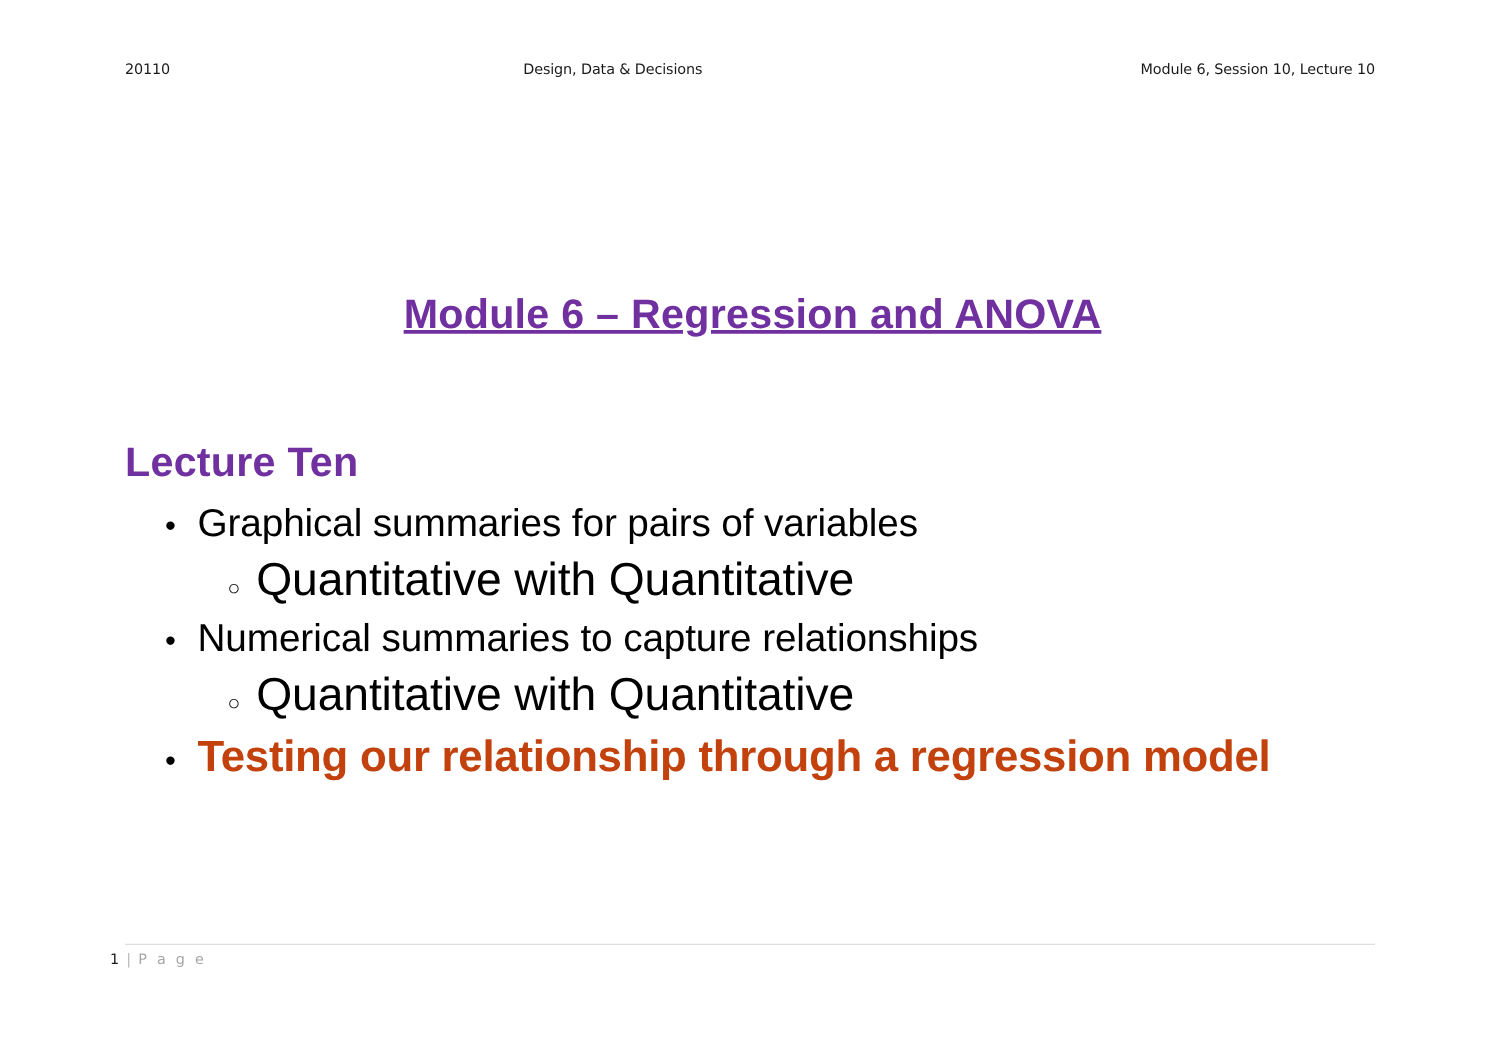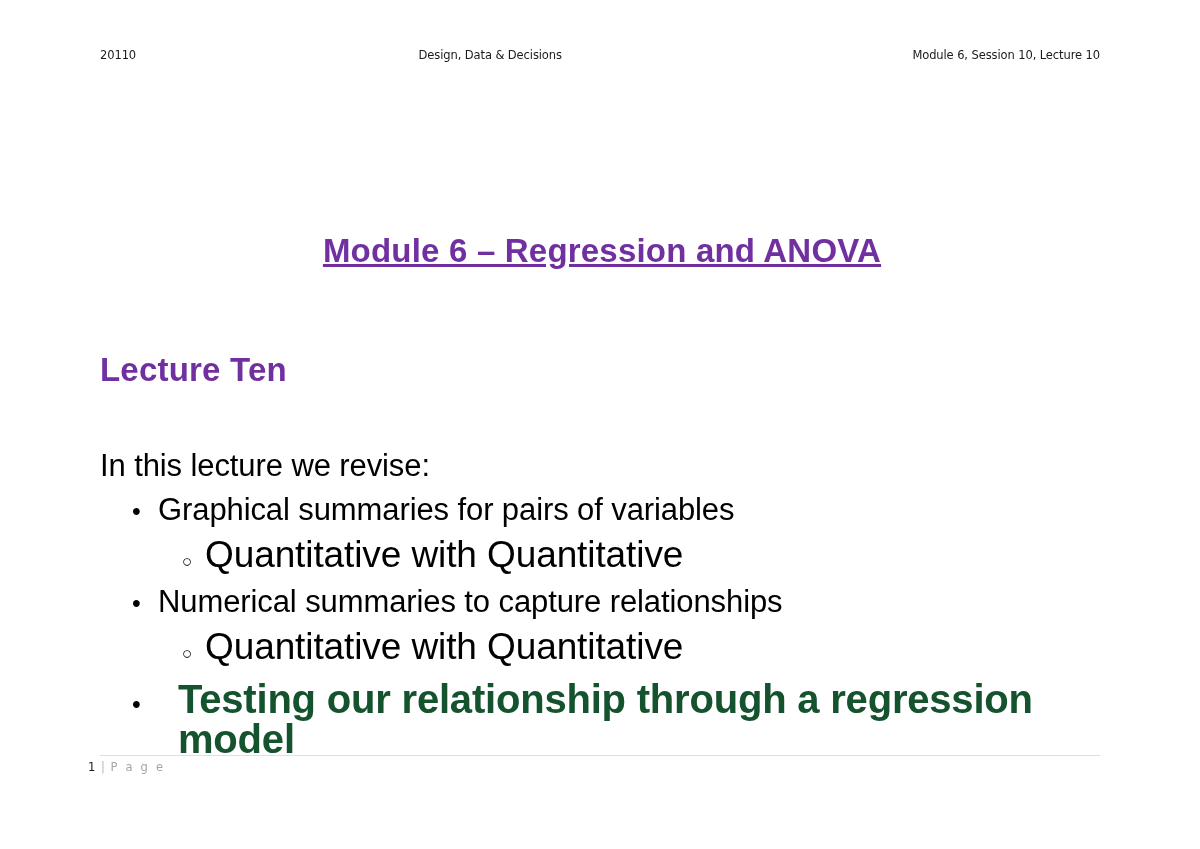--- a/index.html
+++ b/index.html
@@ -134,24 +134,23 @@
     line-height: 1.0;
     font-style: italic;
     color: #000000;
     margin: 16px 0 0 0;
     letter-spacing: -0.2px;
   }
 
   .bullet-highlight { margin-top: 14px; }
   .bullet-highlight .txt {
     font-weight: bold;
-    color: #14532d;
-    font-size: 40px;
+    color: #c2410c;
+    font-size: 35px;
     letter-spacing: -0.2px;
-    margin-left: 20px;
   }
 
   
   .doc-footer-rule {
     position: absolute;
     left: 100px;
     right: 100px;
     top: 755px;
     height: 1px;
     background: #dfdfdf;
@@ -187,21 +186,20 @@
     <span class="hdr-center">Design, Data &amp; Decisions</span>
     <span class="hdr-right">Module 6, Session 10, Lecture 10</span>
   </div>
 
   <div class="doc-body">
 
     <h1 class="slide-title">Module 6 – Regression and ANOVA</h1>
 
     <h2 class="slide-subtitle">Lecture Ten</h2>
 
-    <p class="intro-line">In this lecture we revise:</p>
 
     <ul class="bullet-list">
 
       <li class="bullet-l1">
         <span class="marker">•</span>
         <span class="txt">Graphical summaries for pairs of variables</span>
       </li>
 
       <li class="bullet-l2">
         <span class="marker">○</span>

